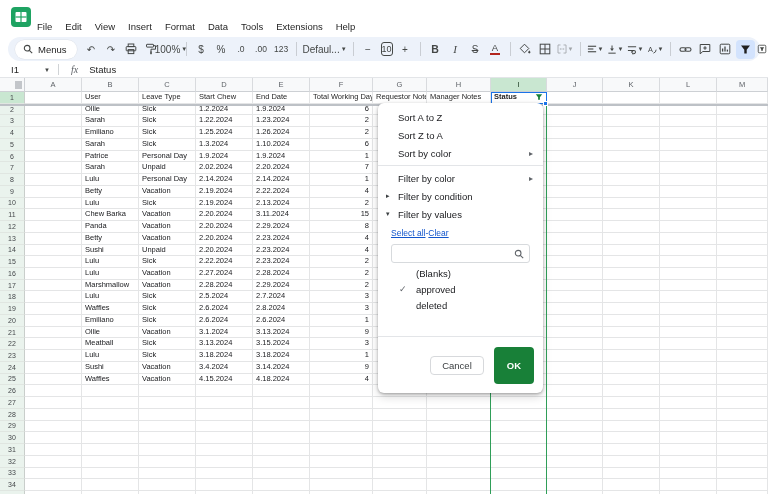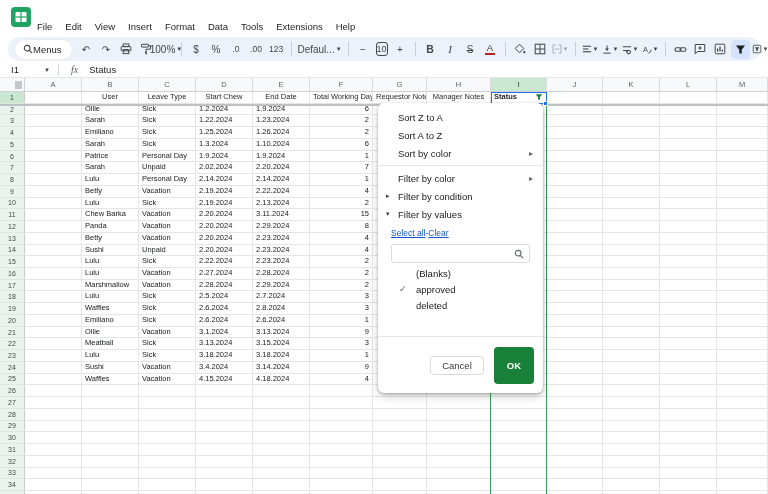--- a/index.html
+++ b/index.html
@@ -15,21 +15,21 @@
   .doc-line { position:absolute; left:38px; top:4px; display:flex; align-items:center; gap:9px; height:16px; }
   .doc-title { font-size:11.5px; color:#1f1f1f; }
   .doc-ico { color:#444746; font-size:11px; line-height:1; display:flex; align-items:center; }
   .menu-line { position:absolute; left:37px; top:21px; display:flex; gap:13px; font-size:9.5px; color:#1f1f1f; }
   .menu-item { cursor:default; }
   
   .toolbar-row { height:26px; display:flex; align-items:center; }
   .toolbar { margin-left:8px; width:752px; height:24px; background:#edf2fa; border-radius:14px;
     display:flex; align-items:center; padding:0 7px; gap:1px; font-size:10px; color:#444746; }
   .menus-pill { background:#fff; border-radius:11px; height:19px; display:flex; align-items:center;
-    padding:0 10px 0 8px; font-size:9.5px; color:#1f1f1f; box-shadow:0 0 0 0.5px #dfe3ea; margin-right:4px; }
+    gap:5px; padding:0 10px 0 8px; font-size:9.5px; color:#1f1f1f; box-shadow:0 0 0 0.5px #dfe3ea; margin-right:4px; }
   .tb { min-width:19px; height:19px; display:flex; align-items:center; justify-content:center;
     border-radius:4px; padding:0 1px; white-space:nowrap; }
   .tb svg { display:block; }
   .caret { font-size:6px; color:#444746; margin-left:1px; }
   .sep { width:1px; height:14px; background:#c9cdd3; margin:0 4px; flex:none; }
   .bold-b { font-weight:bold; font-size:10.5px; }
   .ital-i { font-style:italic; font-family:"Liberation Serif",serif; font-size:11px; }
   .strike-s { text-decoration:line-through; font-size:10px; }
   .tcolor { display:flex; flex-direction:column; align-items:center; line-height:1; }
   .tcolor .a { font-size:9.5px; }
@@ -52,21 +52,21 @@
   .ghc { height:14px; background:#f8f9fa; border-right:1px solid #d9dbde; border-bottom:1px solid #cdd0d4;
     font-size:7.5px; color:#5f6368; display:flex; align-items:center; justify-content:center; flex:none; }
   .ghc.sel { background:#c9e7d1; color:#18381f; }
   .g-row { display:flex; height:11.74px; flex:none; }
   .g-rowhdr { width:25px; flex:none; background:#eaf3ed; border-right:1px solid #c9cecb; border-bottom:1px solid #e0e6e1;
     font-size:7px; color:#44474a; display:flex; align-items:center; justify-content:center; }
   .g-rowhdr.r1 { background:#c9e7d1; }
   .g-cell { flex:none; border-right:1px solid #e4e5e6; border-bottom:1px solid #e4e5e6; font-size:7.5px;
     line-height:10.5px; padding:0 3px; white-space:nowrap; overflow:hidden; color:#202124; }
   .g-cell.num { text-align:right; }
-  .g-cell.hdr { color:#1f1f1f;text-align:center; }
+  .g-cell.hdr { color:#1f1f1f; }
   .status-cell { font-weight:bold; display:flex; align-items:center; justify-content:space-between; }
   
   .frozen-line { position:absolute; left:0; right:0; top:25.7px; height:2px; background:#bdc1c6; z-index:5; }
   .col-green { position:absolute; top:25.7px; bottom:0; width:1px; background:#2f9e58; z-index:4; }
   .sel-box { position:absolute; left:491px; top:14px; width:56px; height:12px; border:1.5px solid #1a73e8; z-index:6; pointer-events:none; }
   .fill-handle { position:absolute; left:543px; top:23px; width:5px; height:5px; background:#1a73e8; border:1px solid #fff; z-index:30; }
   
   .panel { position:absolute; left:378px; top:25px; width:165px; height:290px; background:#fff;
     border-radius:6px; box-shadow:0 1px 3px rgba(0,0,0,.3), 0 4px 10px rgba(0,0,0,.15);
     z-index:20; display:flex; flex-direction:column; padding-top:5px; font-size:9.5px; color:#202124; }
@@ -881,24 +881,24 @@
     </div>
 
   <div class="frozen-line"></div>
   <div class="col-green" style="left:490px"></div>
   <div class="col-green" style="left:546px"></div>
   <div class="sel-box"></div>
   <div class="fill-handle"></div>
 
   <div class="panel">
     <div class="fm-item">
+        <span>Sort A to Z</span>
+      </div>
+    <div class="fm-item">
         <span>Sort Z to A</span>
-      </div>
-    <div class="fm-item">
-        <span>Sort A to Z</span>
       </div>
     <div class="fm-item">
         <span>Sort by color</span>
         <span class="grow"></span>
         <span class="fm-arrow">▸</span>
       </div>
     <div class="fm-div"></div>
     <div class="fm-item">
         <span>Filter by color</span>
         <span class="grow"></span>

